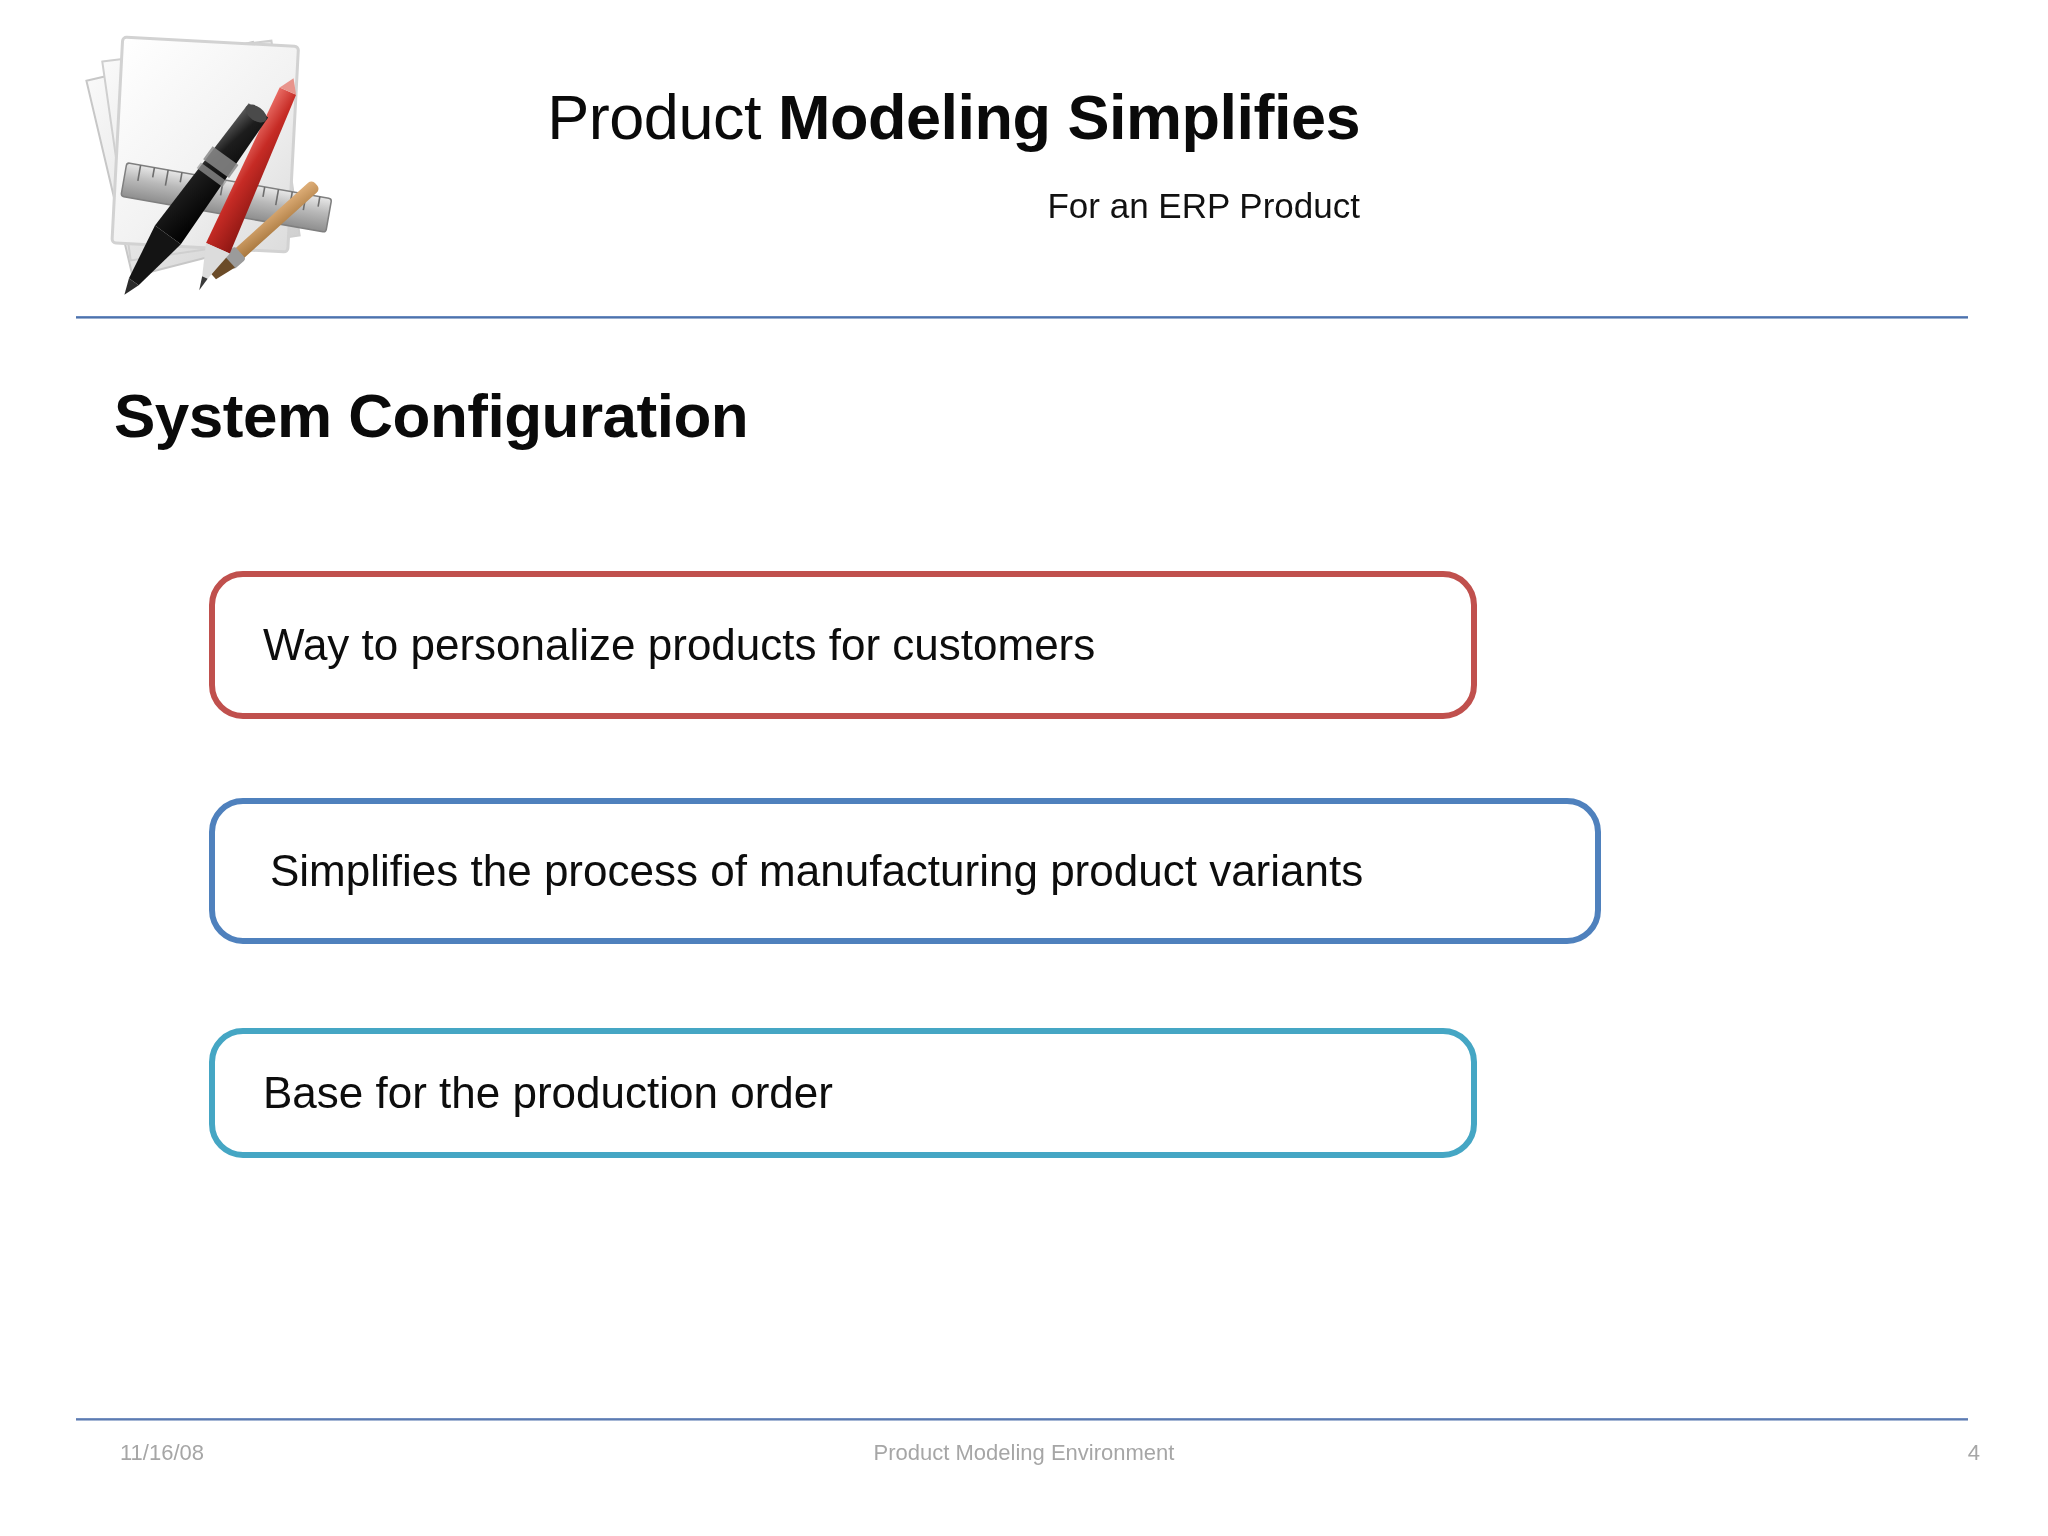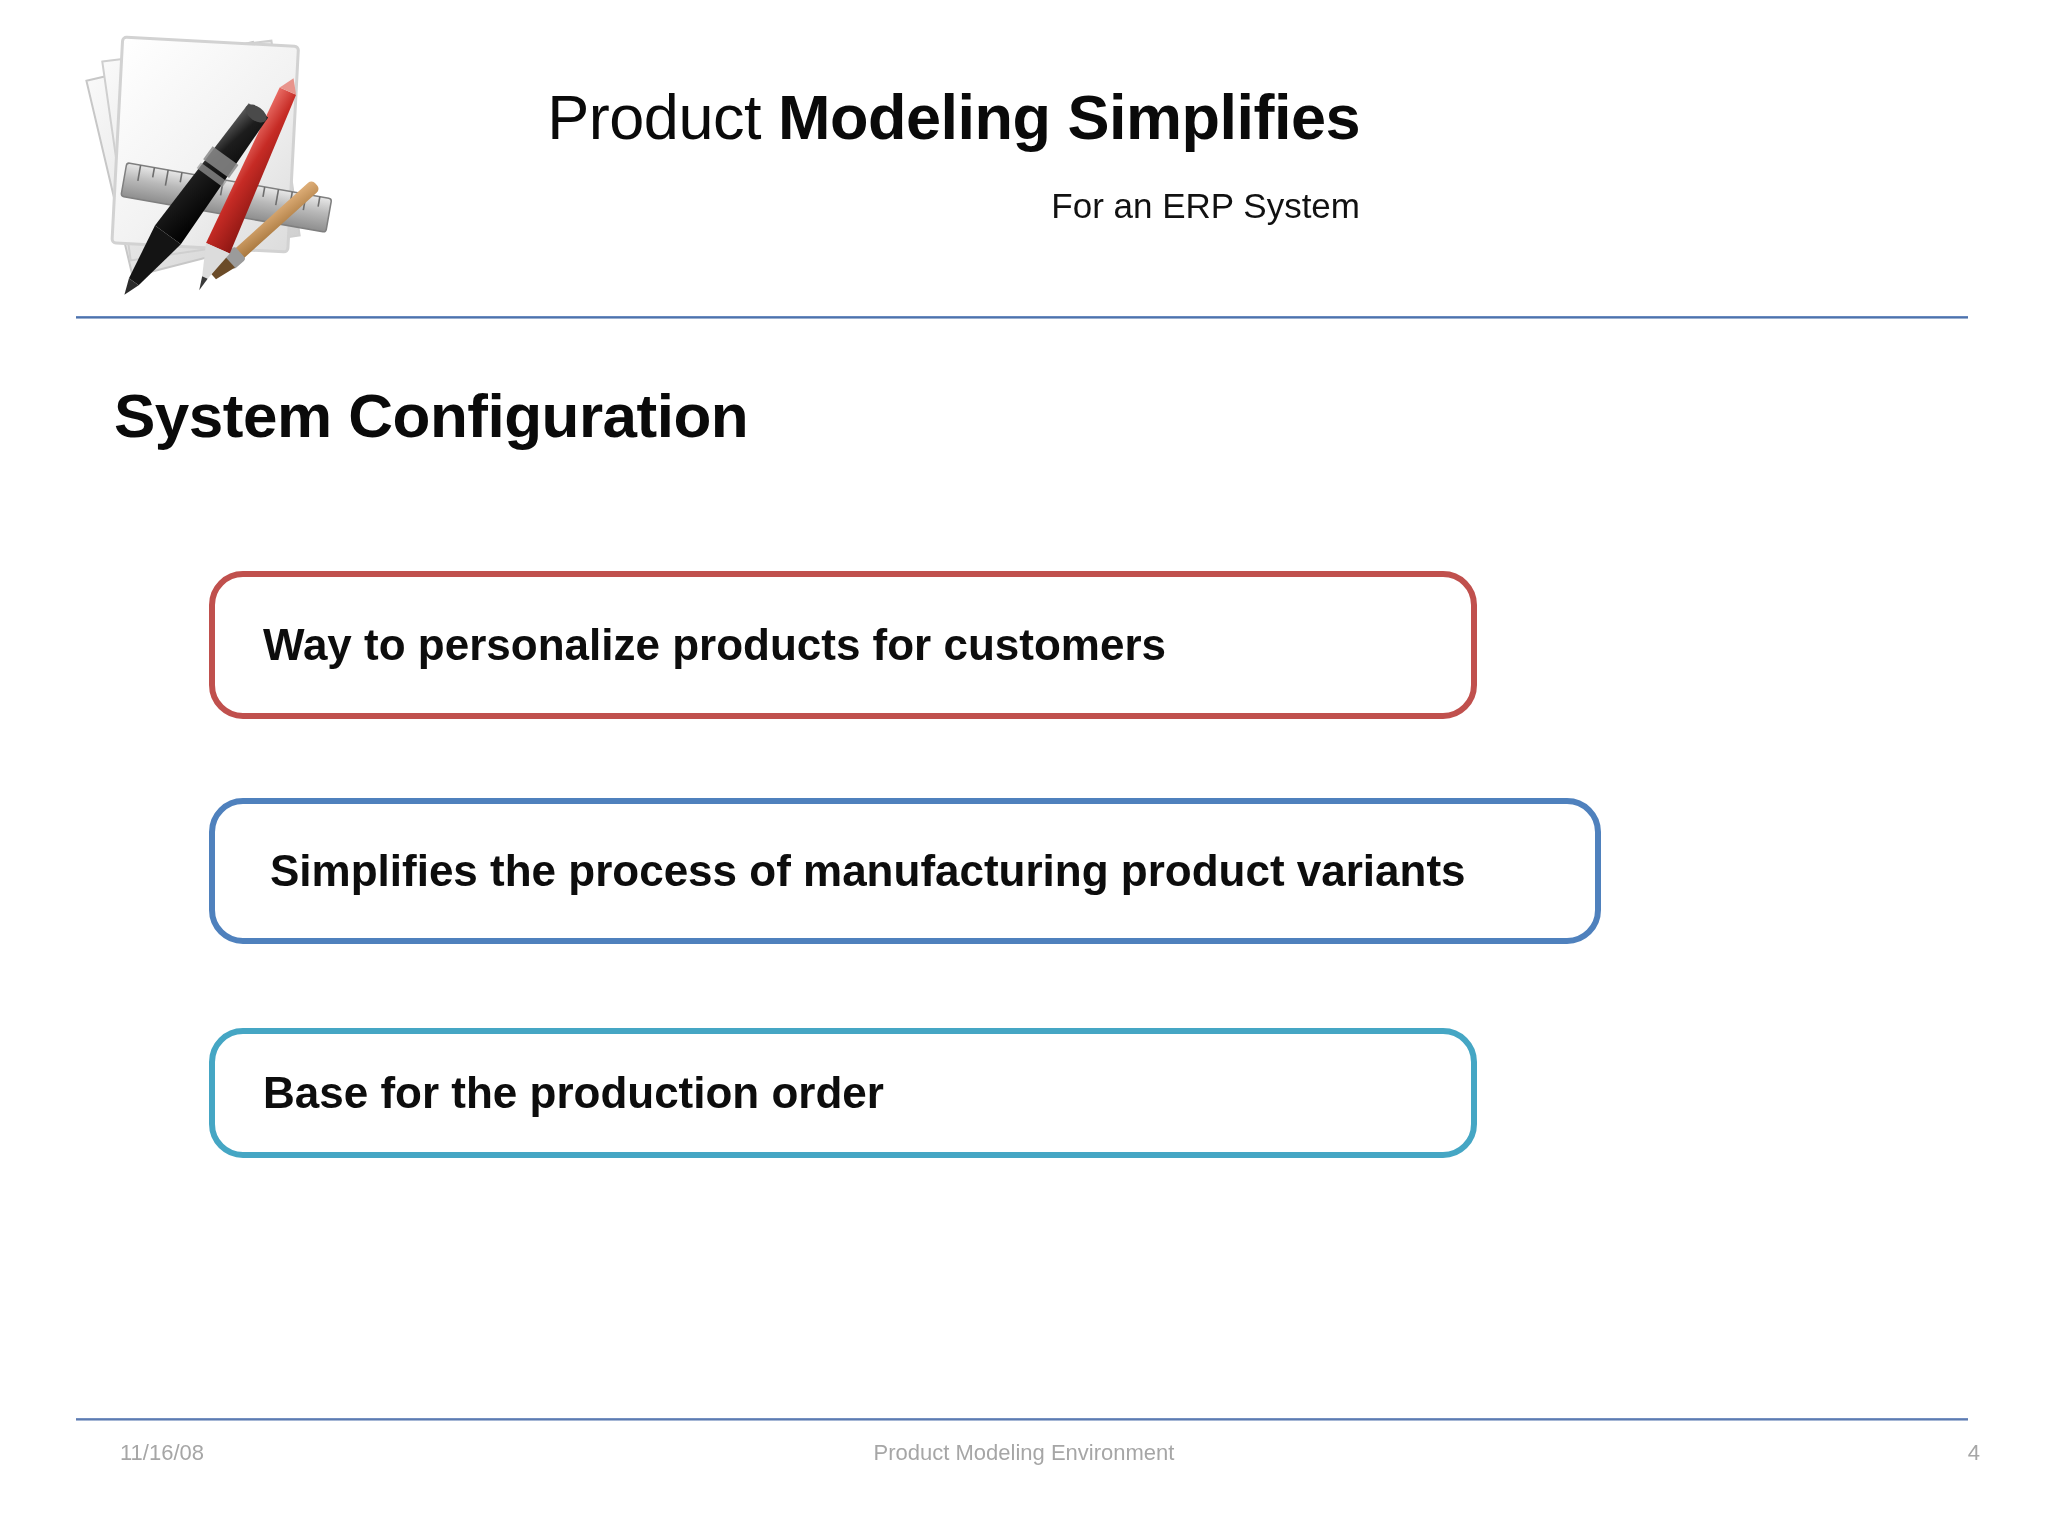--- a/index.html
+++ b/index.html
@@ -85,21 +85,21 @@
     position: absolute;
     box-sizing: border-box;
     background: #ffffff;
     border-style: solid;
     border-radius: 34px;
     display: flex;
     align-items: center;
   }
   .callout .callout-text {
     font-size: 44px;
-    font-weight: 700;
+    font-weight: 400;
     color: #0d0d0d;
     white-space: nowrap;
     line-height: 1;
   }
 
   #callout-0 {
     left: 209px;  top: 571px;
     width: 1268px; height: 148px;
     border-width: 6px;
     border-color: #c0504d;
@@ -232,21 +232,21 @@
         <path d="M124 228 L156 228 L146 286 L134 286 Z" fill="#141414"></path>
         <path d="M134 286 L146 286 L140 302 Z" fill="#2b2b2b"></path>
       </g>
     </svg>
   </div>
 
   <div id="header-title">
     <span class="reg">Product </span><span class="bold">Modeling Simplifies</span>
   </div>
 
-  <div id="header-subtitle">For an ERP System</div>
+  <div id="header-subtitle">For an ERP Product</div>
 
   <div id="header-rule"></div>
 
   <div id="slide-title">System Configuration</div>
 
   <div class="callout" id="callout-0">
     <span class="callout-text">Way to personalize products for customers</span>
   </div>
 
   <div class="callout" id="callout-1">

